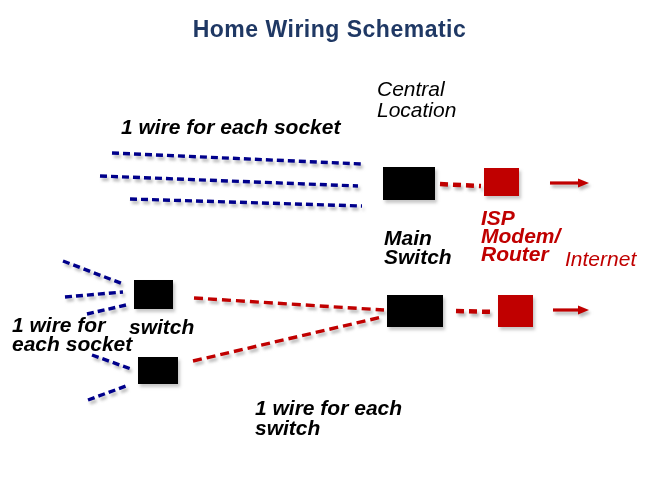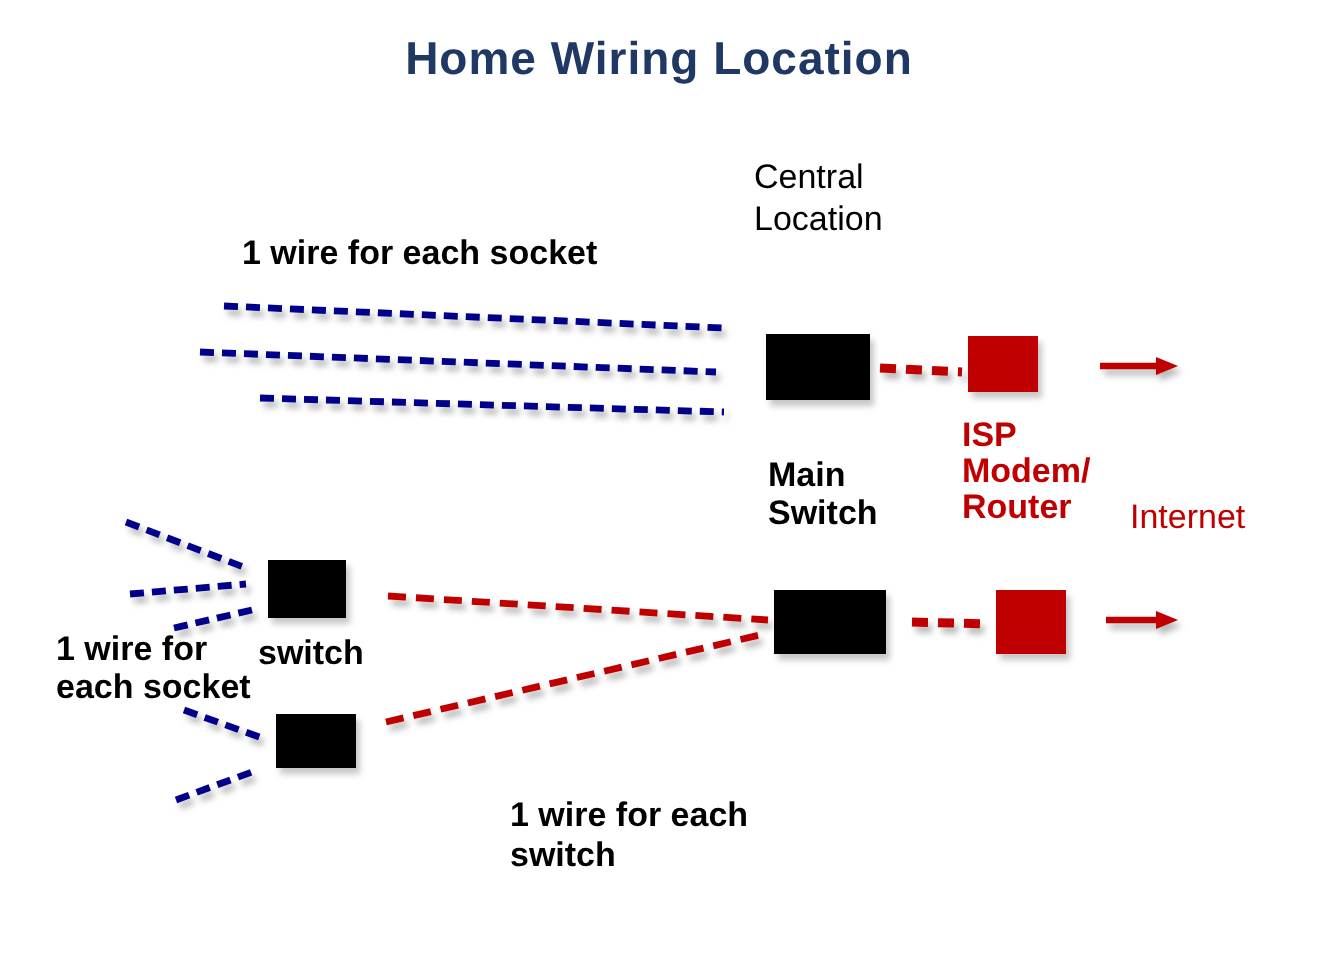--- a/index.html
+++ b/index.html
@@ -4,41 +4,41 @@
 <style>
   html,body{margin:0;padding:0;background:#fff;}
   .canvas{
     position:relative;width:659px;height:484px;background:#ffffff;
     font-family:"Liberation Sans",sans-serif;overflow:hidden;
   }
   .title{
     position:absolute;top:16px;left:0;width:100%;text-align:center;
     font-size:23px;font-weight:bold;color:#1F3864;letter-spacing:0.5px;
   }
-  .label{position:absolute;white-space:pre-line;color:#000;font-size:17px;line-height:19px;}
+  .label{position:absolute;white-space:pre-line;color:#000;font-size:21px;line-height:19px;font-style:italic;}
   .bold{font-weight:bold;}
   .red{color:#C00000;}
   #central-location{left:377px;top:78px;line-height:21px;}
   #top-socket-label{left:121px;top:117px;}
-  #left-socket-label{left:28px;top:315px;}
+  #left-socket-label{left:12px;top:315px;}
   #switch-label{left:129px;top:317px;}
   #main-switch-label{left:384px;top:228px;}
   #isp-label{left:481px;top:209px;line-height:18px;}
   #internet-label{left:565px;top:249px;}
   #wire-switch-label{left:255px;top:398px;line-height:20px;}
   #wire-layer{position:absolute;left:0;top:0;width:659px;height:484px;}
   #wire-group{filter:drop-shadow(2px 3px 1.5px rgba(125,125,125,0.55));}
   .node-box{position:absolute;box-shadow:2px 3px 3px rgba(130,130,130,0.45);}
 </style>
 </head>
 <body>
 
 <div class="canvas">
 
-  <div class="title">Home Wiring Location</div>
+  <div class="title">Home Wiring Schematic</div>
 
   <svg id="wire-layer" width="659" height="484" viewBox="0 0 659 484">
     <defs>
       <marker id="arrowhead" markerWidth="12" markerHeight="12" refX="2" refY="5" orient="auto" markerUnits="userSpaceOnUse">
         <path d="M0,0.5 L11,5 L0,9.5 Z" fill="#C00000"></path>
       </marker>
     </defs>
     <g id="wire-group">
         <line x1="112" y1="153" x2="362" y2="164" stroke="#00008B" stroke-width="3.4" stroke-dasharray="7 4"></line>
         <line x1="100" y1="176" x2="358" y2="186" stroke="#00008B" stroke-width="3.4" stroke-dasharray="7 4"></line>

